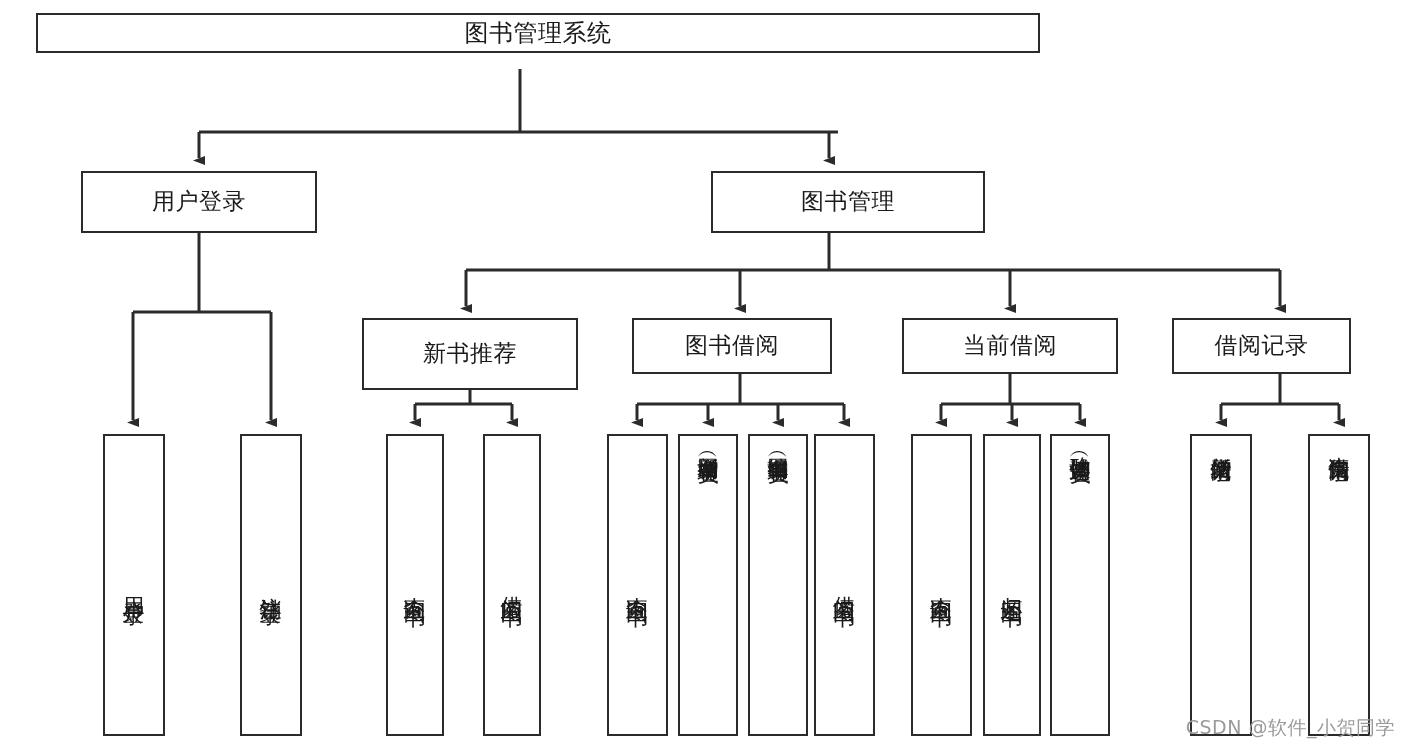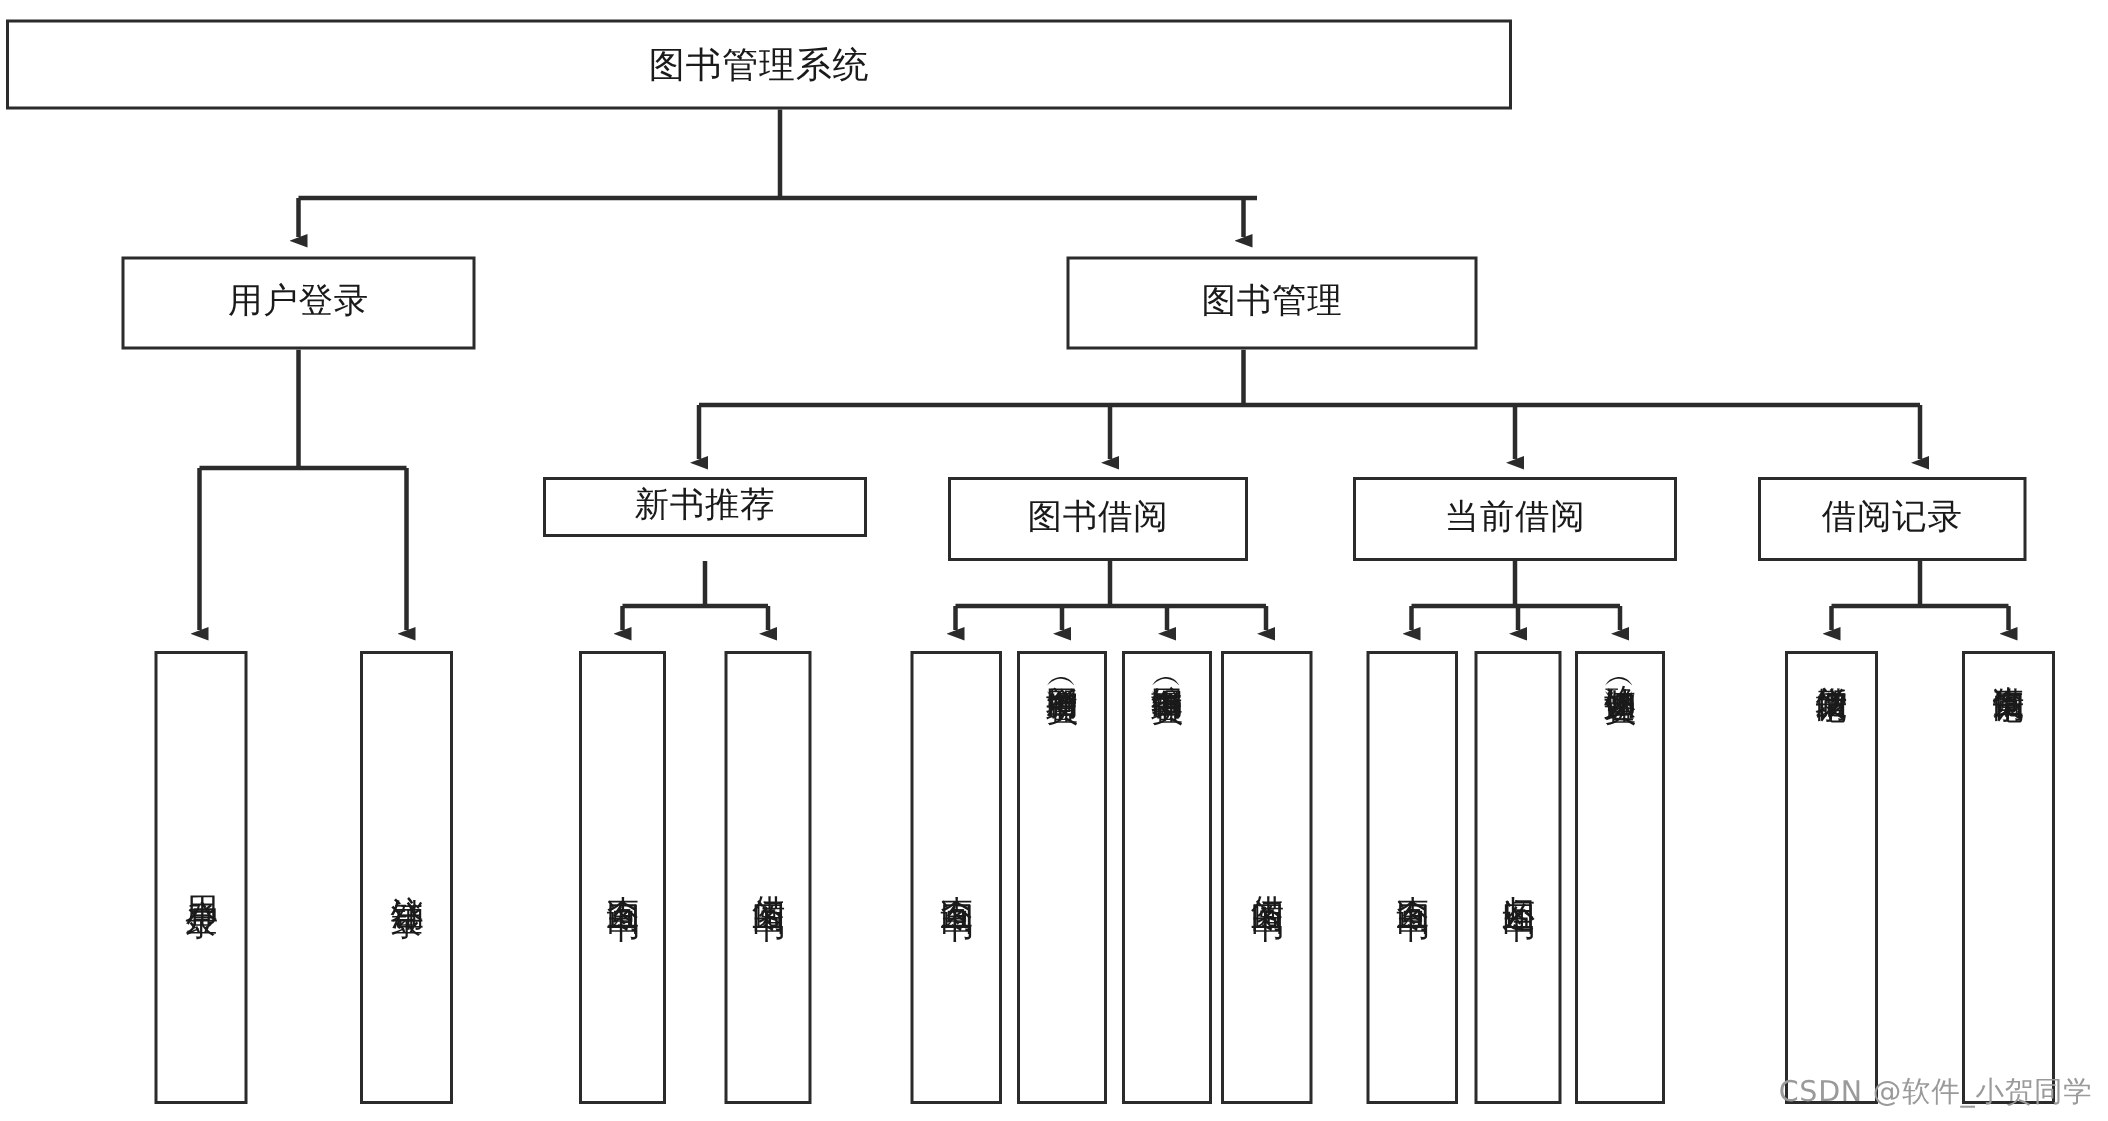--- a/index.html
+++ b/index.html
@@ -143,32 +143,32 @@
       <path d="M1012,404 L1012,420" marker-end="url(#arrow)"></path>
       <path d="M1080,404 L1080,420" marker-end="url(#arrow)"></path>
 
       <path d="M1280,374 L1280,404"></path>
       <path d="M1221,404 L1339,404"></path>
       <path d="M1221,404 L1221,420" marker-end="url(#arrow)"></path>
       <path d="M1339,404 L1339,420" marker-end="url(#arrow)"></path>
     </g>
   </svg>
 
-  <div class="node horiz root" id="node-root" style="left: 4px; top: 13px; width: 1004px; height: 60px;">
+  <div class="node horiz root" id="node-root" style="left: 36px; top: 13px; width: 1004px; height: 40px;">
     <span class="label">图书管理系统</span>
   </div>
 
   <div class="node horiz" id="node-l2-0" style="left: 81px; top: 171px; width: 236px; height: 62px;">
     <span class="label">用户登录</span>
   </div>
   <div class="node horiz" id="node-l2-1" style="left: 711px; top: 171px; width: 274px; height: 62px;">
     <span class="label">图书管理</span>
   </div>
 
-  <div class="node horiz" id="node-l3-0" style="left: 362px; top: 318px; width: 216px; height: 40px;">
+  <div class="node horiz" id="node-l3-0" style="left: 362px; top: 318px; width: 216px; height: 72px;">
     <span class="label">新书推荐</span>
   </div>
   <div class="node horiz" id="node-l3-1" style="left: 632px; top: 318px; width: 200px; height: 56px;">
     <span class="label">图书借阅</span>
   </div>
   <div class="node horiz" id="node-l3-2" style="left: 902px; top: 318px; width: 216px; height: 56px;">
     <span class="label">当前借阅</span>
   </div>
   <div class="node horiz" id="node-l3-3" style="left: 1172px; top: 318px; width: 179px; height: 56px;">
     <span class="label">借阅记录</span>

